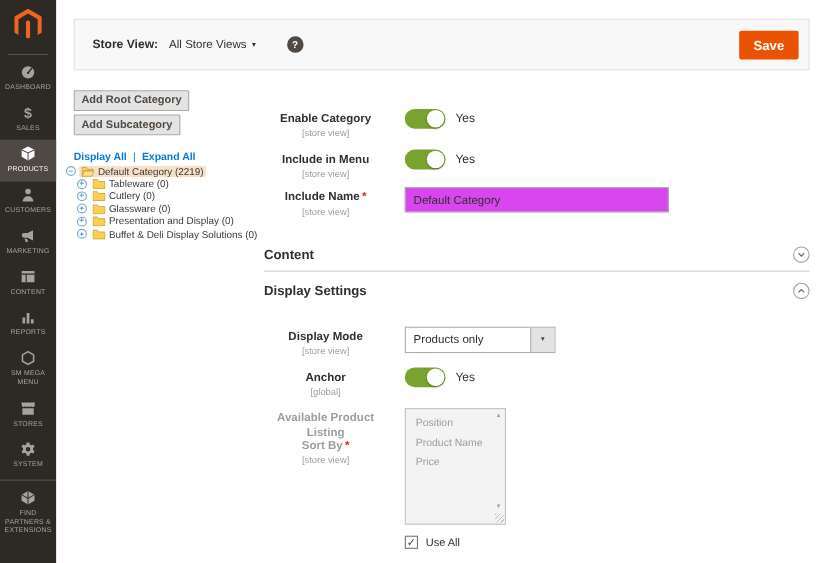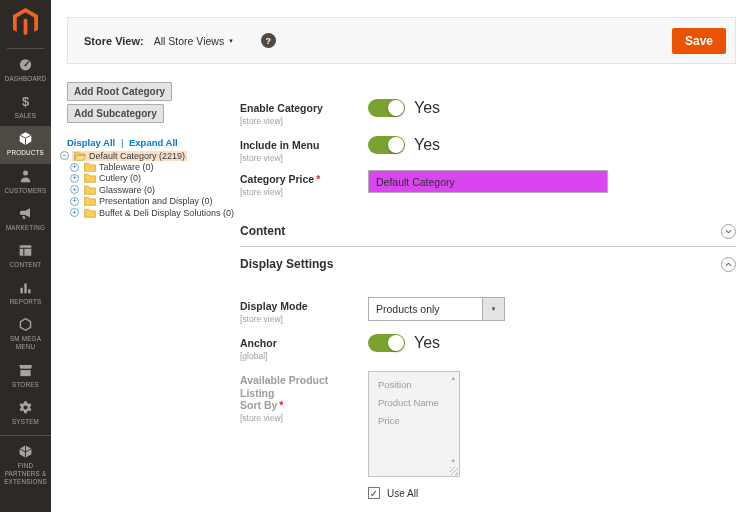--- a/index.html
+++ b/index.html
@@ -49,32 +49,32 @@
             background:#fff;color:#2f78a8;font-size:8px;line-height:6px;text-align:center;
             margin-right:3px;flex:none;cursor:pointer;display:flex;align-items:center;justify-content:center;}
   .tree-gap{width:9px;height:10px;margin-right:3px;flex:none;border-left:1px dotted #c3c3c3;
             box-sizing:border-box;margin-left:4px;width:5px;}
   .tnode{display:flex;align-items:center;padding:0 2px;white-space:nowrap;}
   .tnode .ficon{margin-right:3px;display:flex;flex:none;}
   .tree-row.selected .tnode{background:#f8dfc7;}
 
   
   .form-row{position:absolute;display:flex;align-items:flex-start;}
-  .flabel{width:112px;flex:none;text-align:left;padding-top:3px;}
+  .flabel{width:112px;flex:none;text-align:center;padding-top:3px;}
   .flabel .lmain{font-size:10.5px;font-weight:bold;color:#303030;line-height:1.2;}
   .flabel .lscope{font-size:8.5px;color:#a0a0a0;margin-top:1px;}
   .flabel.disabled .lmain{color:#9e9e9e;}
   .req{color:#e22626;font-weight:bold;margin-left:2px;}
   .fcontrol{margin-left:16px;display:flex;align-items:center;}
 
   .toggle{width:37px;height:18px;border-radius:9px;background:#79a22e;position:relative;
           flex:none;cursor:pointer;}
   .knob{position:absolute;right:1px;top:1px;width:16px;height:16px;border-radius:50%;
         background:#fff;box-shadow:0 1px 2px rgba(0,0,0,.35);}
-  .tog-text{font-size:16px;color:#303030;margin-left:9px;}
+  .tog-text{font-size:11px;color:#303030;margin-left:9px;}
 
   .text-input{width:240px;height:23px;box-sizing:border-box;border:1px solid #adadad;
               font-size:10.5px;padding:0 7px;color:#303030;background:#d946ef;
               font-family:"Liberation Sans",sans-serif;}
 
   .section{position:absolute;left:240px;width:496px;display:flex;align-items:center;
            justify-content:space-between;cursor:pointer;}
   #section-content{top:216px;height:30px;border-bottom:1px solid #cccccc;}
   #section-display{top:250px;height:28px;}
   .section-title{font-size:12px;font-weight:bold;color:#303030;}
@@ -326,21 +326,21 @@
     <div class="fcontrol">
       <span class="toggle">
           <span class="knob"></span>
         </span>
       <span class="tog-text">Yes</span>
     </div>
   </div>
 
   <div class="form-row" style="left:240px;top:170px;">
     <div class="flabel">
-      <div class="lmain"><span>Category Price</span><span class="req">*</span></div>
+      <div class="lmain"><span>Include Name</span><span class="req">*</span></div>
       <div class="lscope">[store view]</div>
     </div>
     <div class="fcontrol">
       <input class="text-input" type="text" value="Default Category" style="">
     </div>
   </div>
 
   <div class="section" id="section-content">
     <span class="section-title">Content</span>
     <span class="chev">

